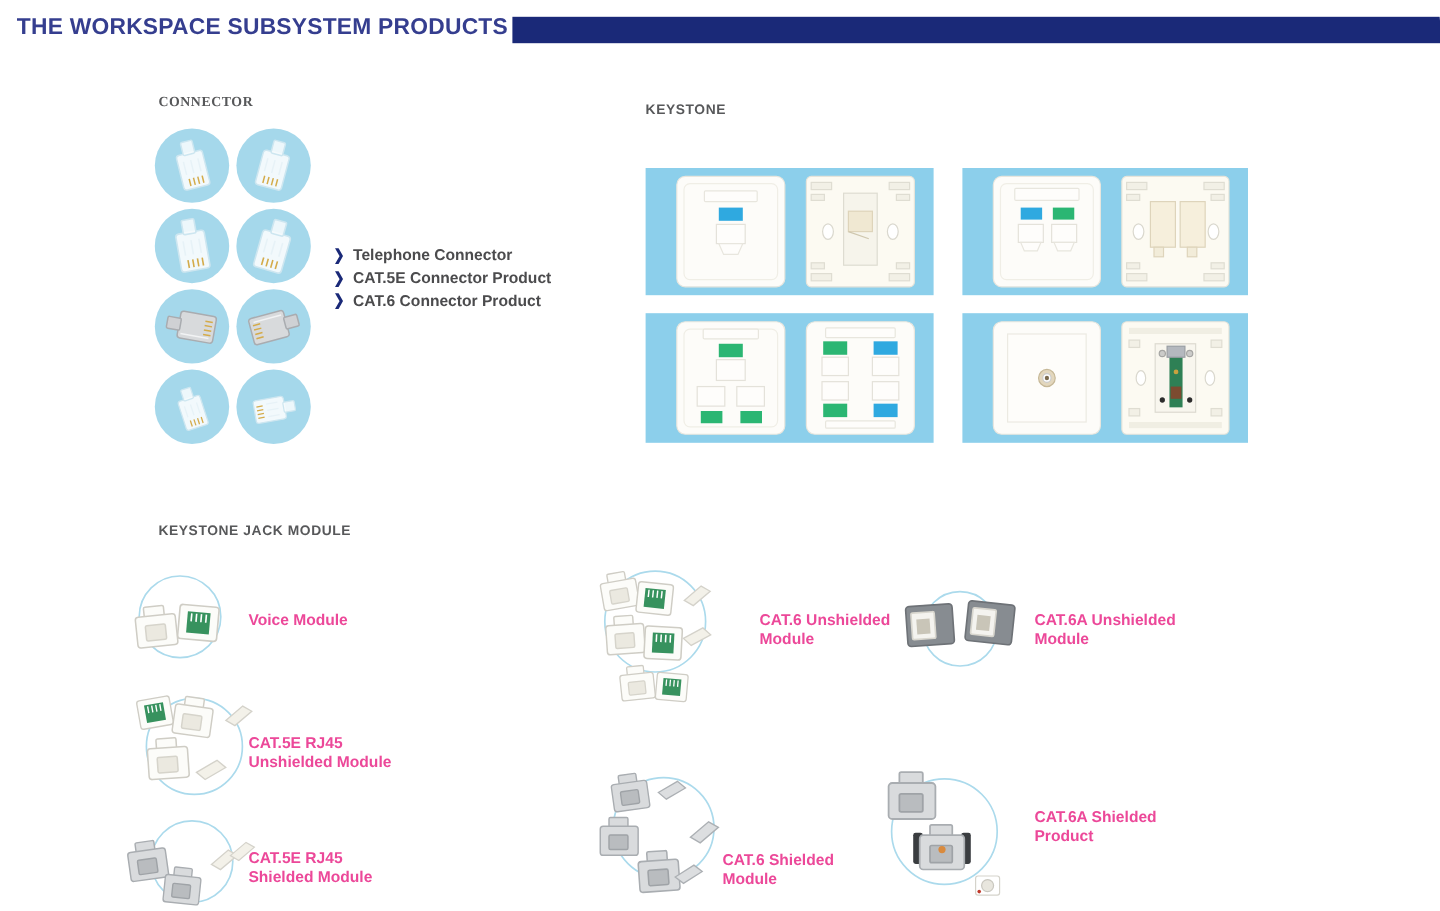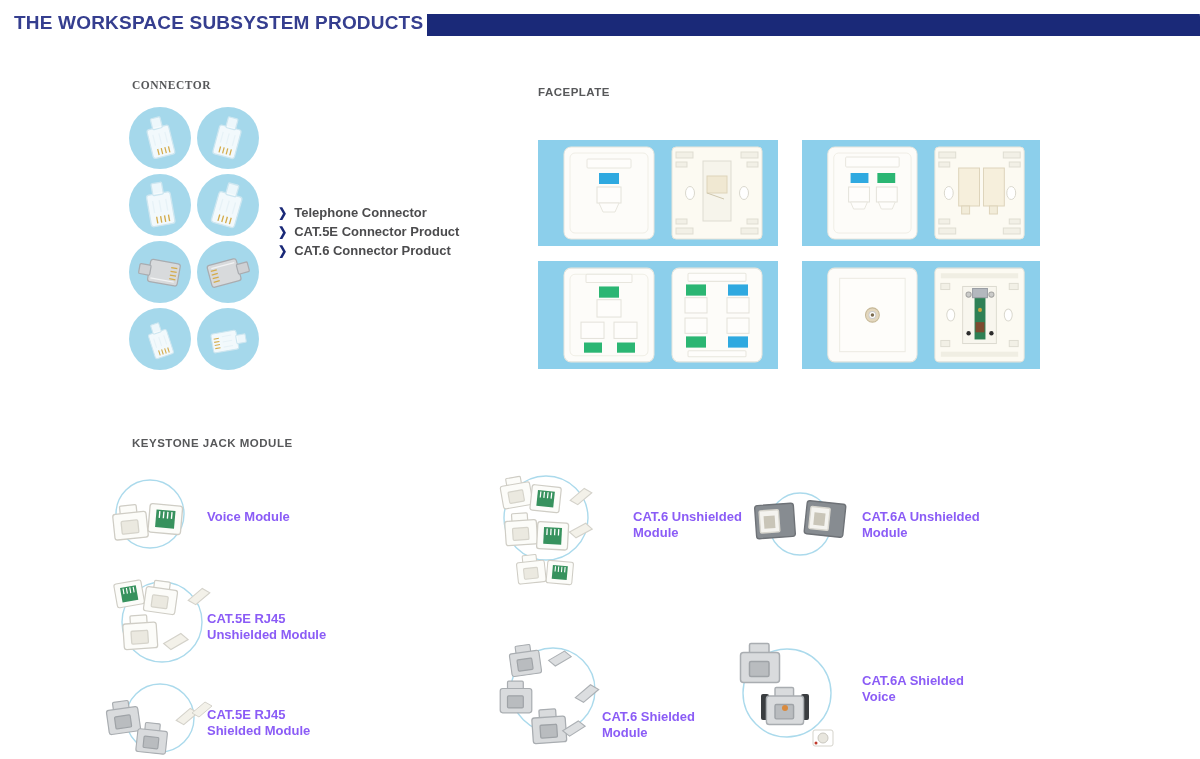--- a/index.html
+++ b/index.html
@@ -68,21 +68,21 @@
     transform: scaleY(1.15);
   }
 
   
   .panel { background: #8ccfeb; }
   .panel svg { display:block; width:100%; height:100%; }
 
   
   .module-label {
     font-size: 13px; font-weight: 700;
-    color: #8b5cf6;
+    color: #ec4899;
     line-height: 1.25;
     white-space: pre-line;
   }
   .defs-holder { position:absolute; width:0; height:0; overflow:hidden; }
 </style>
 </head>
 <body>
 
 <svg class="defs-holder" aria-hidden="true">
   <defs>
@@ -218,21 +218,21 @@
     <div class="bullet">
       <span class="chevron-icon">❯</span>
       <span>CAT.5E Connector Product</span>
     </div>
     <div class="bullet">
       <span class="chevron-icon">❯</span>
       <span>CAT.6 Connector Product</span>
     </div>
   </div>
 
-  <div class="abs sec-heading" style="left:538px; top:86px;">FACEPLATE</div>
+  <div class="abs sec-heading" style="left:538px; top:86px;">KEYSTONE</div>
 
   <div class="abs panel" style="left:538px; top:140px; width:240px; height:106px;">
     <svg viewBox="0 0 240 106" preserveAspectRatio="none">
       <g>
         <rect x="26" y="7" width="90" height="92" rx="7" fill="#fdfcf9" stroke="#e8e6de"></rect>
         <rect x="32" y="13" width="78" height="80" rx="5" fill="none" stroke="#f0eee6"></rect>
         <rect x="49" y="19" width="44" height="9" rx="1" fill="#fefdfb" stroke="#e8e6de"></rect>
         <rect x="61" y="33" width="20" height="11" fill="#2fa9e0"></rect>
         <rect x="59" y="47" width="24" height="16" fill="#fefdfb" stroke="#e4e2da"></rect>
         <path d="M61,63 h20 l-4,9 h-12 z" fill="#fefdfb" stroke="#e8e6de"></path>
@@ -497,15 +497,15 @@
       <g transform="translate(40,48)">
           <use href="#ks-metal" width="40" height="40"></use>
         </g>
       <circle cx="60" cy="70" r="3" fill="#d98a3d"></circle>
       <rect x="88" y="92" width="20" height="16" rx="2" fill="#ffffff" stroke="#d5d3cb"></rect>
       <circle cx="98" cy="100" r="5" fill="#e8e6de" stroke="#c9c7bf"></circle>
       <circle cx="91" cy="105" r="1.5" fill="#c0392b"></circle>
     </svg>
   </div>
   <div class="abs module-label" style="left:862px; top:673px;">CAT.6A Shielded
-Voice</div>
+Product</div>
 
 </div>
 
 </body></html>

